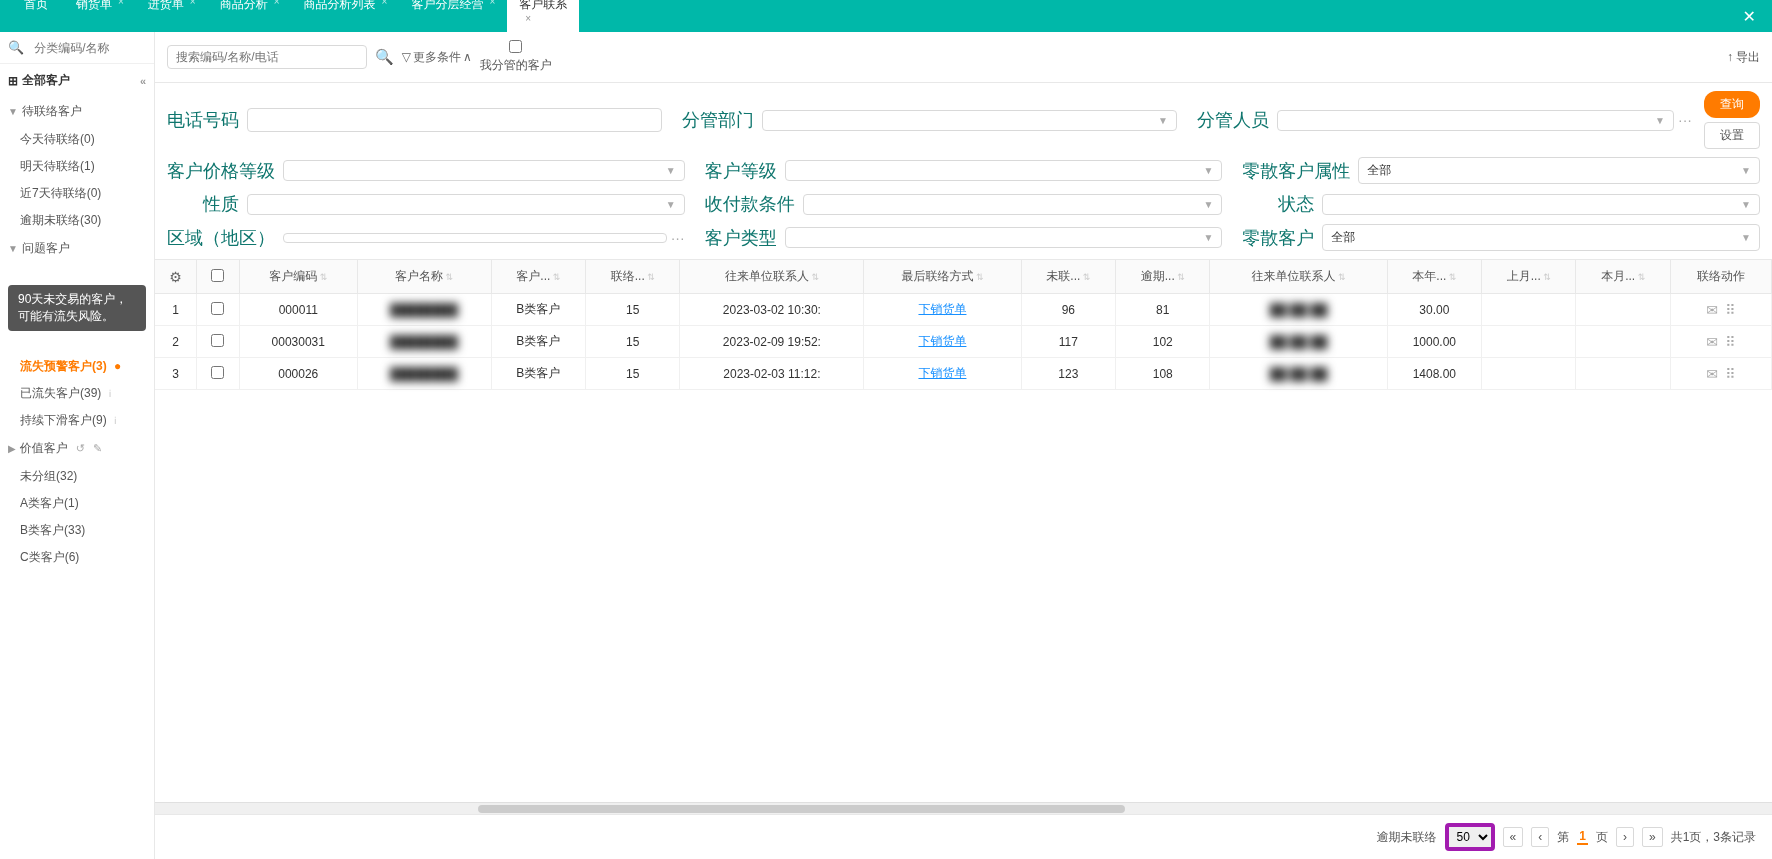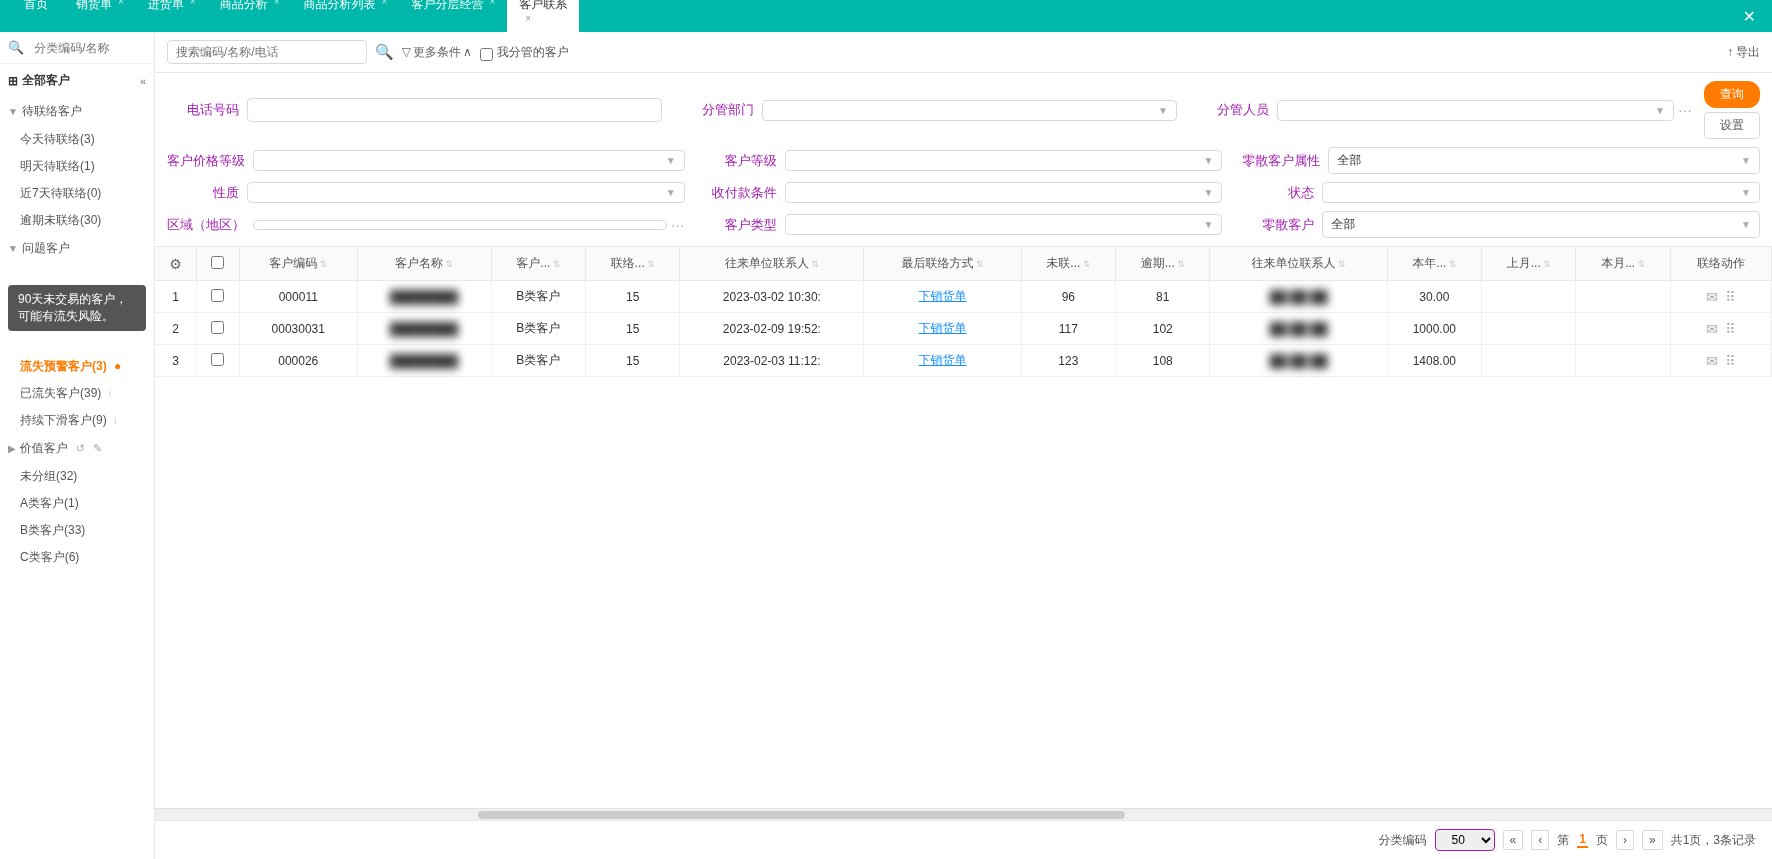--- a/index.html
+++ b/index.html
@@ -158,24 +158,25 @@
       border: none;
       cursor: pointer;
       color: #666;
       font-size: 12px;
       display: flex;
       align-items: center;
       gap: 2px;
     }
     .my-customer-check {
       display: flex;
-      align-items: flex-end;
+      align-items: center;
       gap: 4px;
       color: #555;
       cursor: pointer;
+      flex-direction: column;
     }
     .filter-bar-right {
       margin-left: auto;
       display: flex;
       align-items: center;
       gap: 8px;
     }
     .export-btn {
       background: none;
       border: none;
@@ -200,22 +201,22 @@
       gap: 0;
     }
     .filter-row:last-child { margin-bottom: 0; }
     .filter-field {
       display: flex;
       align-items: center;
       flex: 1;
       min-width: 0;
     }
     .filter-label {
-      color: #a21caf;
-      font-size: 13px;
+      color: #0f766e;
+      font-size: 18px;
       white-space: nowrap;
       min-width: 80px;
       text-align: right;
       padding-right: 8px;
     }
     .filter-input {
       flex: 1;
       border: 1px solid #d9d9d9;
       border-radius: 4px;
       padding: 4px 8px;
@@ -312,23 +313,23 @@
       border-top: 1px solid #e8e8e8;
       padding: 8px 16px;
       display: flex;
       align-items: center;
       justify-content: flex-end;
       gap: 8px;
       font-size: 12px;
       color: #555;
     }
     .page-size-select {
-      border: 1px solid #a21caf;
+      border: 4px solid #a21caf;
       border-radius: 4px;
-      padding: 2px 12px;
+      padding: 2px 4px;
       font-size: 12px;
     }
     .page-btn {
       border: 1px solid #d9d9d9;
       background: white;
       padding: 2px 6px;
       cursor: pointer;
       border-radius: 2px;
       color: #555;
       font-size: 12px;
@@ -409,21 +410,21 @@
       <span>⊞</span>
       <span>全部客户</span>
       <span class="collapse-icon">«</span>
     </div>
 
     <div class="sidebar-section-title">
       <span class="arrow">▼</span>
       <span>待联络客户</span>
     </div>
     <div class="sidebar-item">
-      <span>今天待联络(3)</span>
+      <span>今天待联络(0)</span>
     </div>
     <div class="sidebar-item">
       <span>明天待联络(1)</span>
     </div>
     <div class="sidebar-item">
       <span>近7天待联络(0)</span>
     </div>
     <div class="sidebar-item">
       <span>逾期未联络(30)</span>
     </div>
@@ -683,21 +684,21 @@
     </tr>
           </tbody>
       </table>
     </div>
 
     <div class="scrollbar-area">
       <div class="scrollbar-thumb"></div>
     </div>
 
     <div class="pagination-bar">
-      <span>分类编码</span>
+      <span>逾期未联络</span>
       <select class="page-size-select">
         <option>50</option>
       </select>
       <button class="page-btn">«</button>
       <button class="page-btn">‹</button>
       <span style="font-size:12px;color:#555;">第</span>
       <span class="page-current">1</span>
       <span>页</span>
       <button class="page-btn">›</button>
       <button class="page-btn">»</button>

